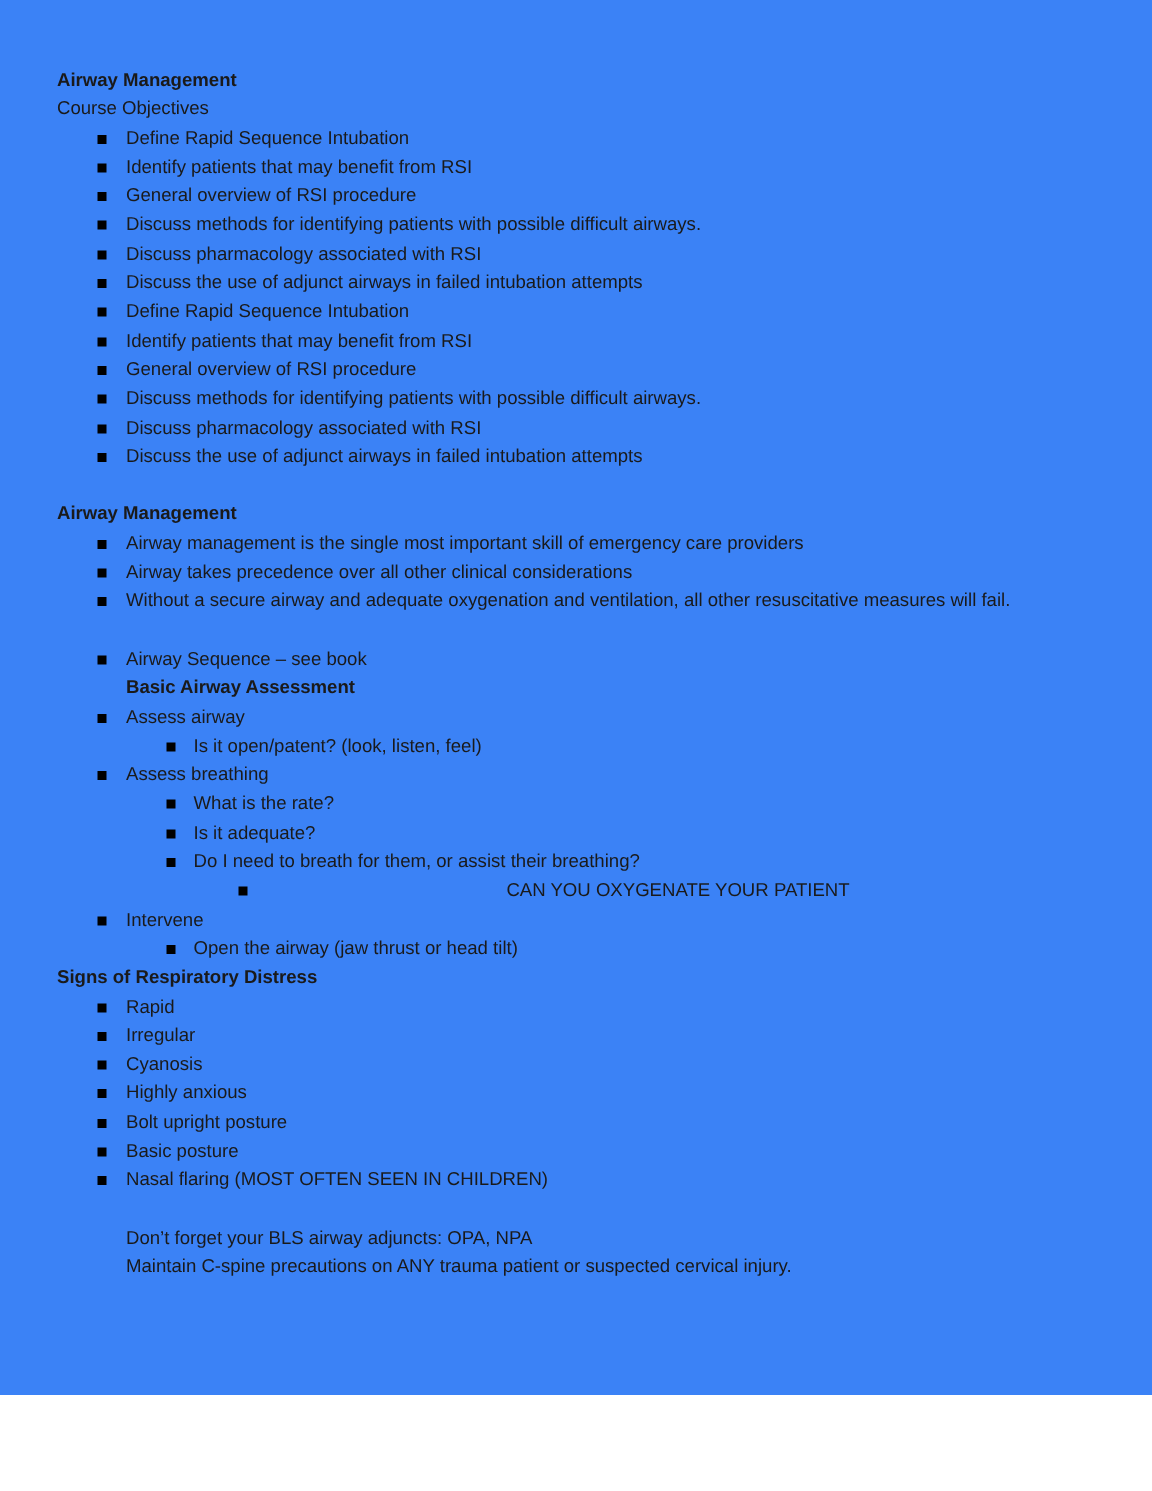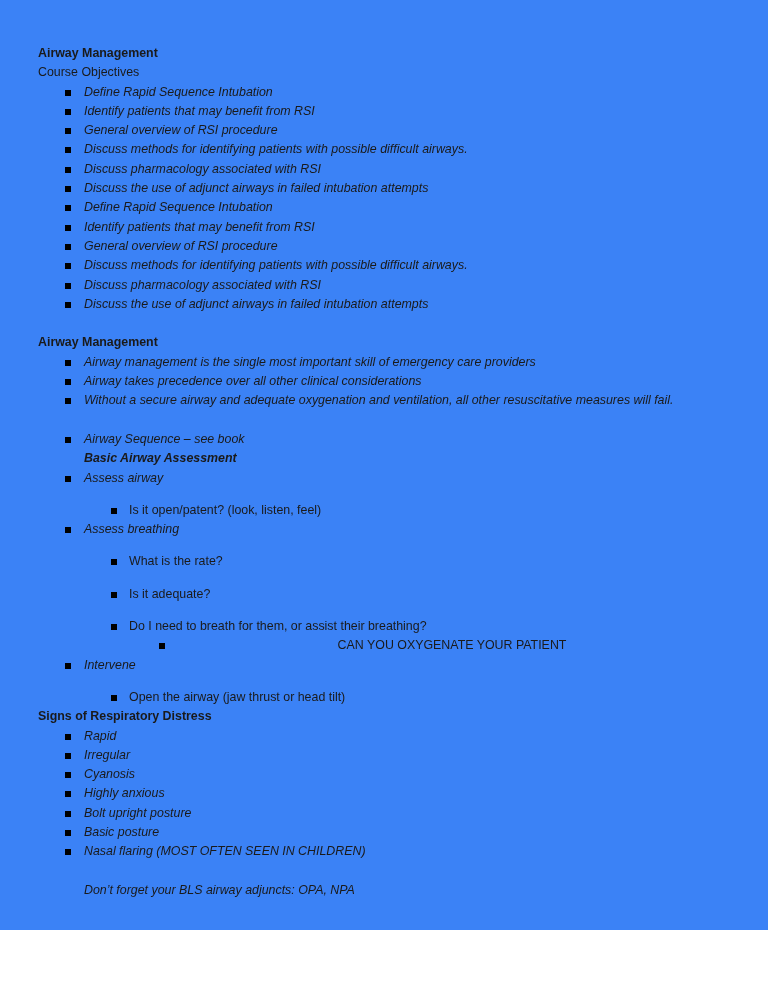--- a/index.html
+++ b/index.html
@@ -36,22 +36,22 @@
   }
   .plain {
     font-weight: normal;
   }
   .spacer {
     height: 19.3px;
   }
 
   
   .lvl0 { padding-left: 0px; }
-  .lvl1 { padding-left: 46px; font-style: italic; }   
-  .lvl2 { padding-left: 91px; margin-top: 13px; }   
+  .lvl1 { padding-left: 46px; }   
+  .lvl2 { padding-left: 91px; }   
   .lvl3 { padding-left: 138px; text-align: center; }  
 
   
   .bullet-line {
     position: relative;
   }
   .bullet-line .bul {
     position: absolute;
     top: 7px;
     width: 6px;
@@ -104,14 +104,15 @@
       <div class="line lvl0"><span class="txt heading">Signs of Respiratory Distress</span></div>
       <div class="line lvl1 bullet-line"><span class="bul"></span><span class="txt plain">Rapid</span></div>
       <div class="line lvl1 bullet-line"><span class="bul"></span><span class="txt plain">Irregular</span></div>
       <div class="line lvl1 bullet-line"><span class="bul"></span><span class="txt plain">Cyanosis</span></div>
       <div class="line lvl1 bullet-line"><span class="bul"></span><span class="txt plain">Highly anxious</span></div>
       <div class="line lvl1 bullet-line"><span class="bul"></span><span class="txt plain">Bolt upright posture</span></div>
       <div class="line lvl1 bullet-line"><span class="bul"></span><span class="txt plain">Basic posture</span></div>
       <div class="line lvl1 bullet-line"><span class="bul"></span><span class="txt plain">Nasal flaring (MOST OFTEN SEEN IN CHILDREN)</span></div>
       <div class="line spacer lvl0"></div>
       <div class="line lvl1"><span class="txt plain">Don’t forget your BLS airway adjuncts: OPA, NPA</span></div>
+      <div class="line lvl1"><span class="txt plain">Maintain C-spine precautions on ANY trauma patient or suspected cervical injury.</span></div>
     </div>
 </div>
 
 </body></html>

